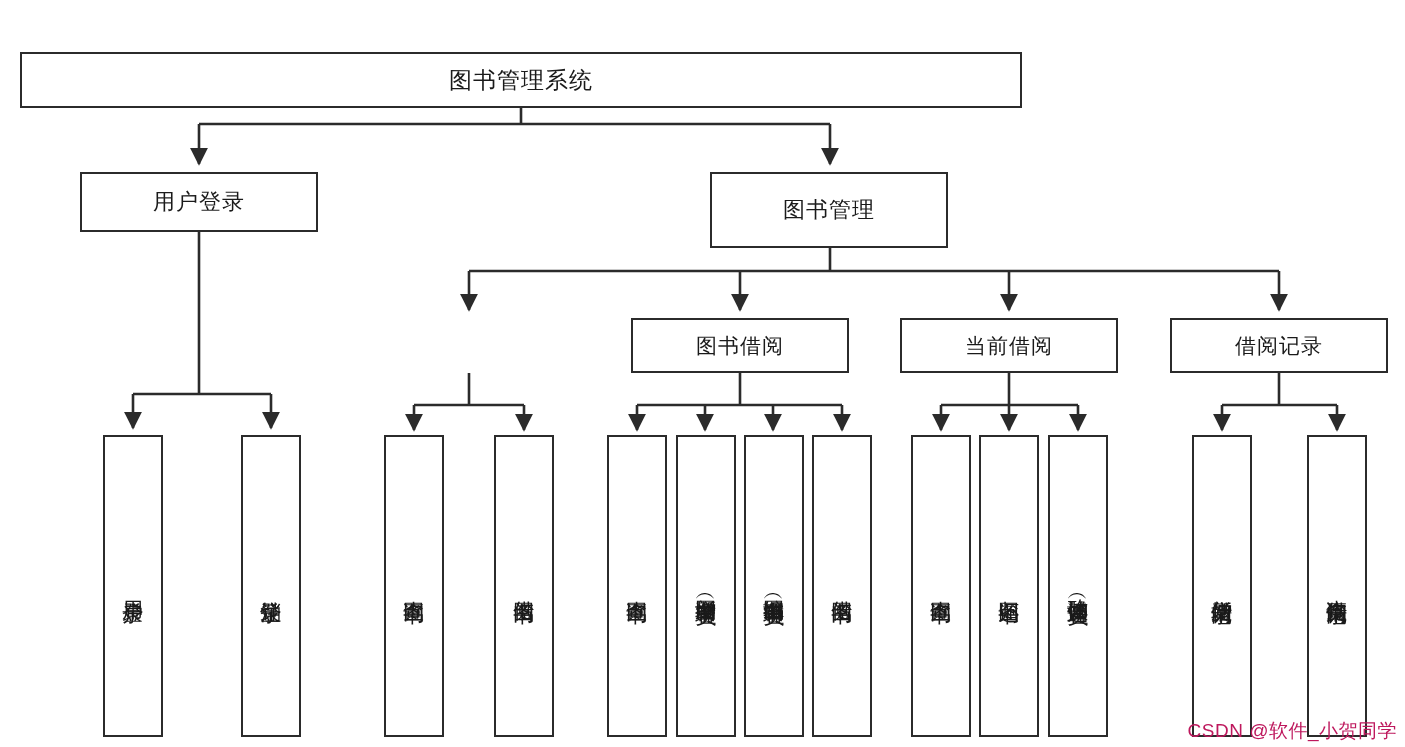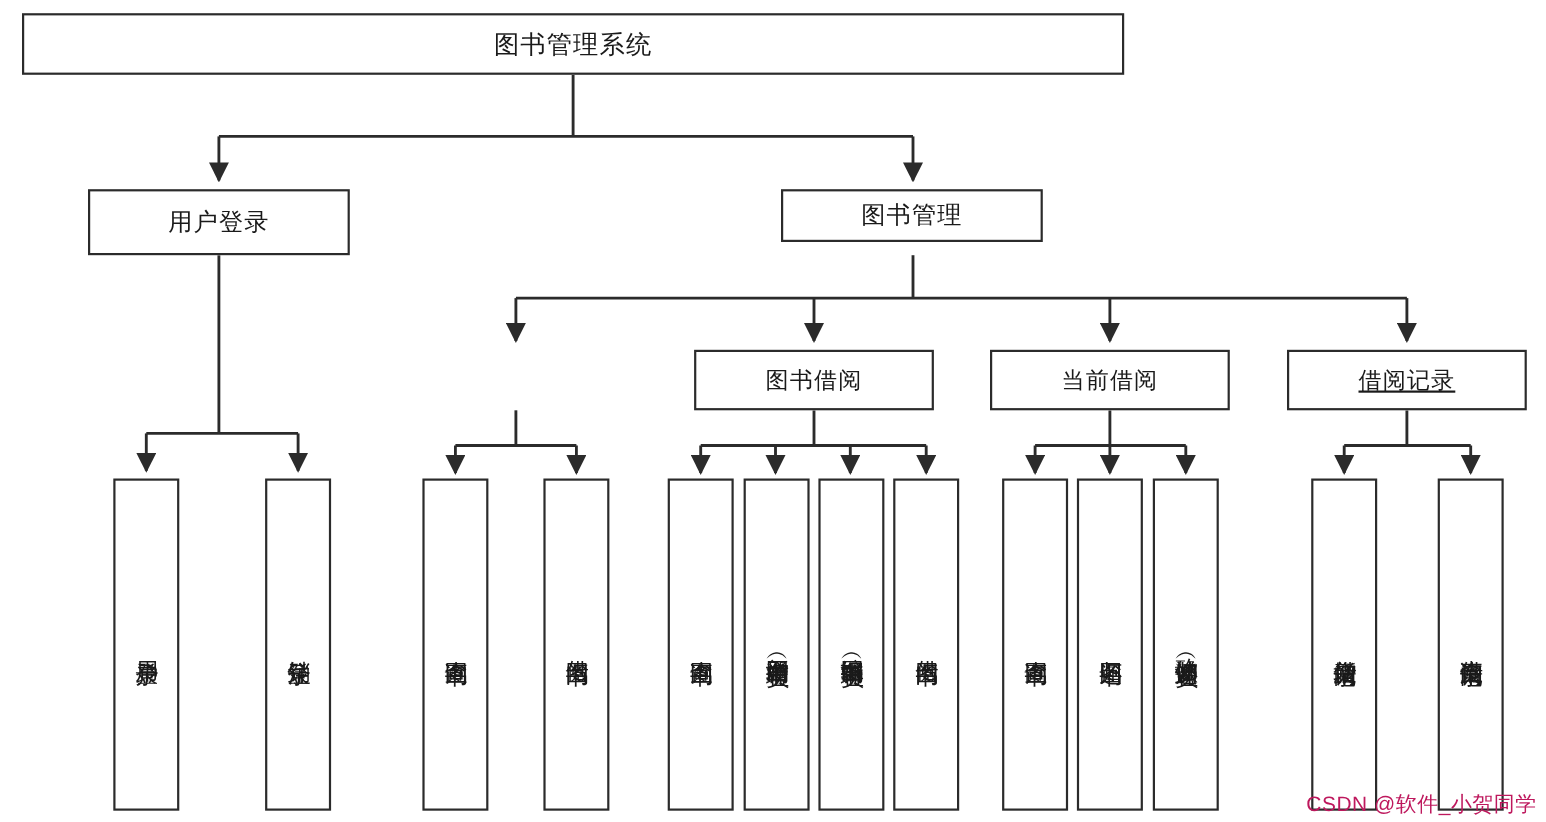--- a/index.html
+++ b/index.html
@@ -32,20 +32,21 @@
     background: #ffffff;
     border: 2px solid #2b2b2b;
     display: flex;
     align-items: center;
     justify-content: center;
     color: #1a1a1a;
     z-index: 2;
   }
   .node.root {
     font-size: 23px;
+    margin-top: 40px;
   }
   .node.l2 {
     font-size: 22px;
   }
   .node.l3 {
     font-size: 21px;
   }
   .node.leaf {
     font-size: 21px;
     align-items: center;
@@ -131,34 +132,34 @@
   </svg>
 
   <div class="node root" style="left:20px; top:12px; width:1002px; height:56px;">
     <span class="htext">图书管理系统</span>
   </div>
 
   <div class="node l2" style="left:80px; top:172px; width:238px; height:60px;">
     <span class="htext">用户登录</span>
   </div>
 
-  <div class="node l2" style="left:710px; top:172px; width:238px; height:48px;text-align:right;">
+  <div class="node l2" style="left:710px; top:172px; width:238px; height:76px;text-align:right;">
     <span class="htext">图书管理</span>
   </div>
 
 
   <div class="node l3" style="left:631px; top:318px; width:218px; height:55px;">
     <span class="htext">图书借阅</span>
   </div>
 
   <div class="node l3" style="left:900px; top:318px; width:218px; height:55px;">
     <span class="htext">当前借阅</span>
   </div>
 
-  <div class="node l3" style="left:1170px; top:318px; width:218px; height:55px;text-decoration:underline;">
+  <div class="node l3" style="left:1170px; top:318px; width:218px; height:55px;">
     <span class="htext">借阅记录</span>
   </div>
 
   <div class="node leaf" style="left:103px; top:435px; width:60px; height:302px;">
     <span class="vtext">用户登录</span>
   </div>
 
   <div class="node leaf" style="left:241px; top:435px; width:60px; height:302px;">
     <span class="vtext">注销登录</span>
   </div>

